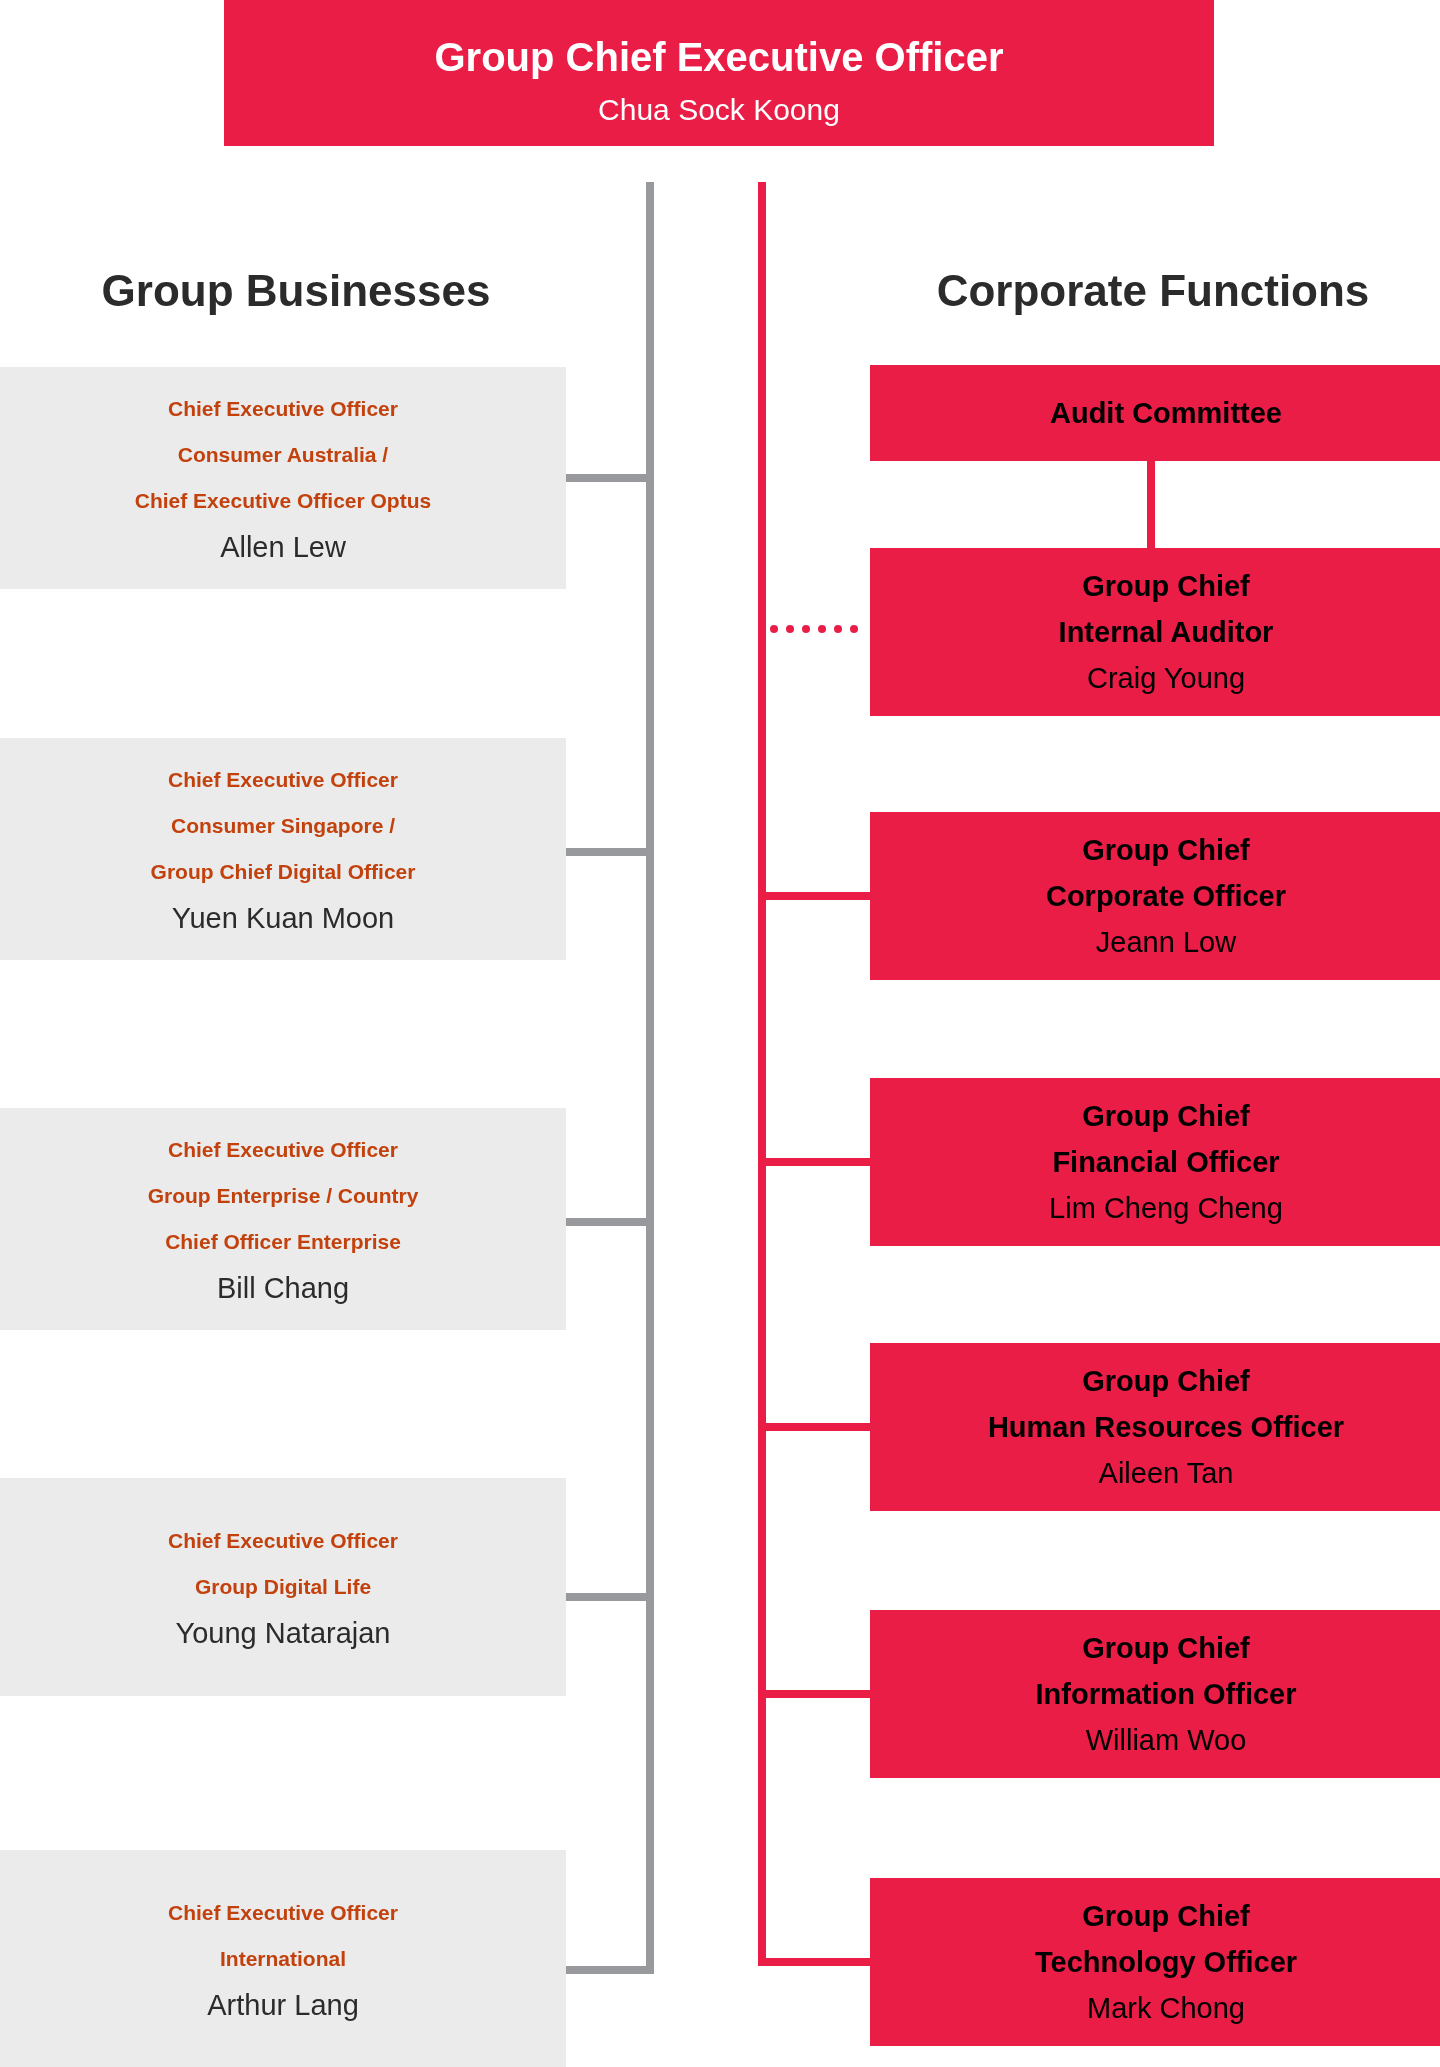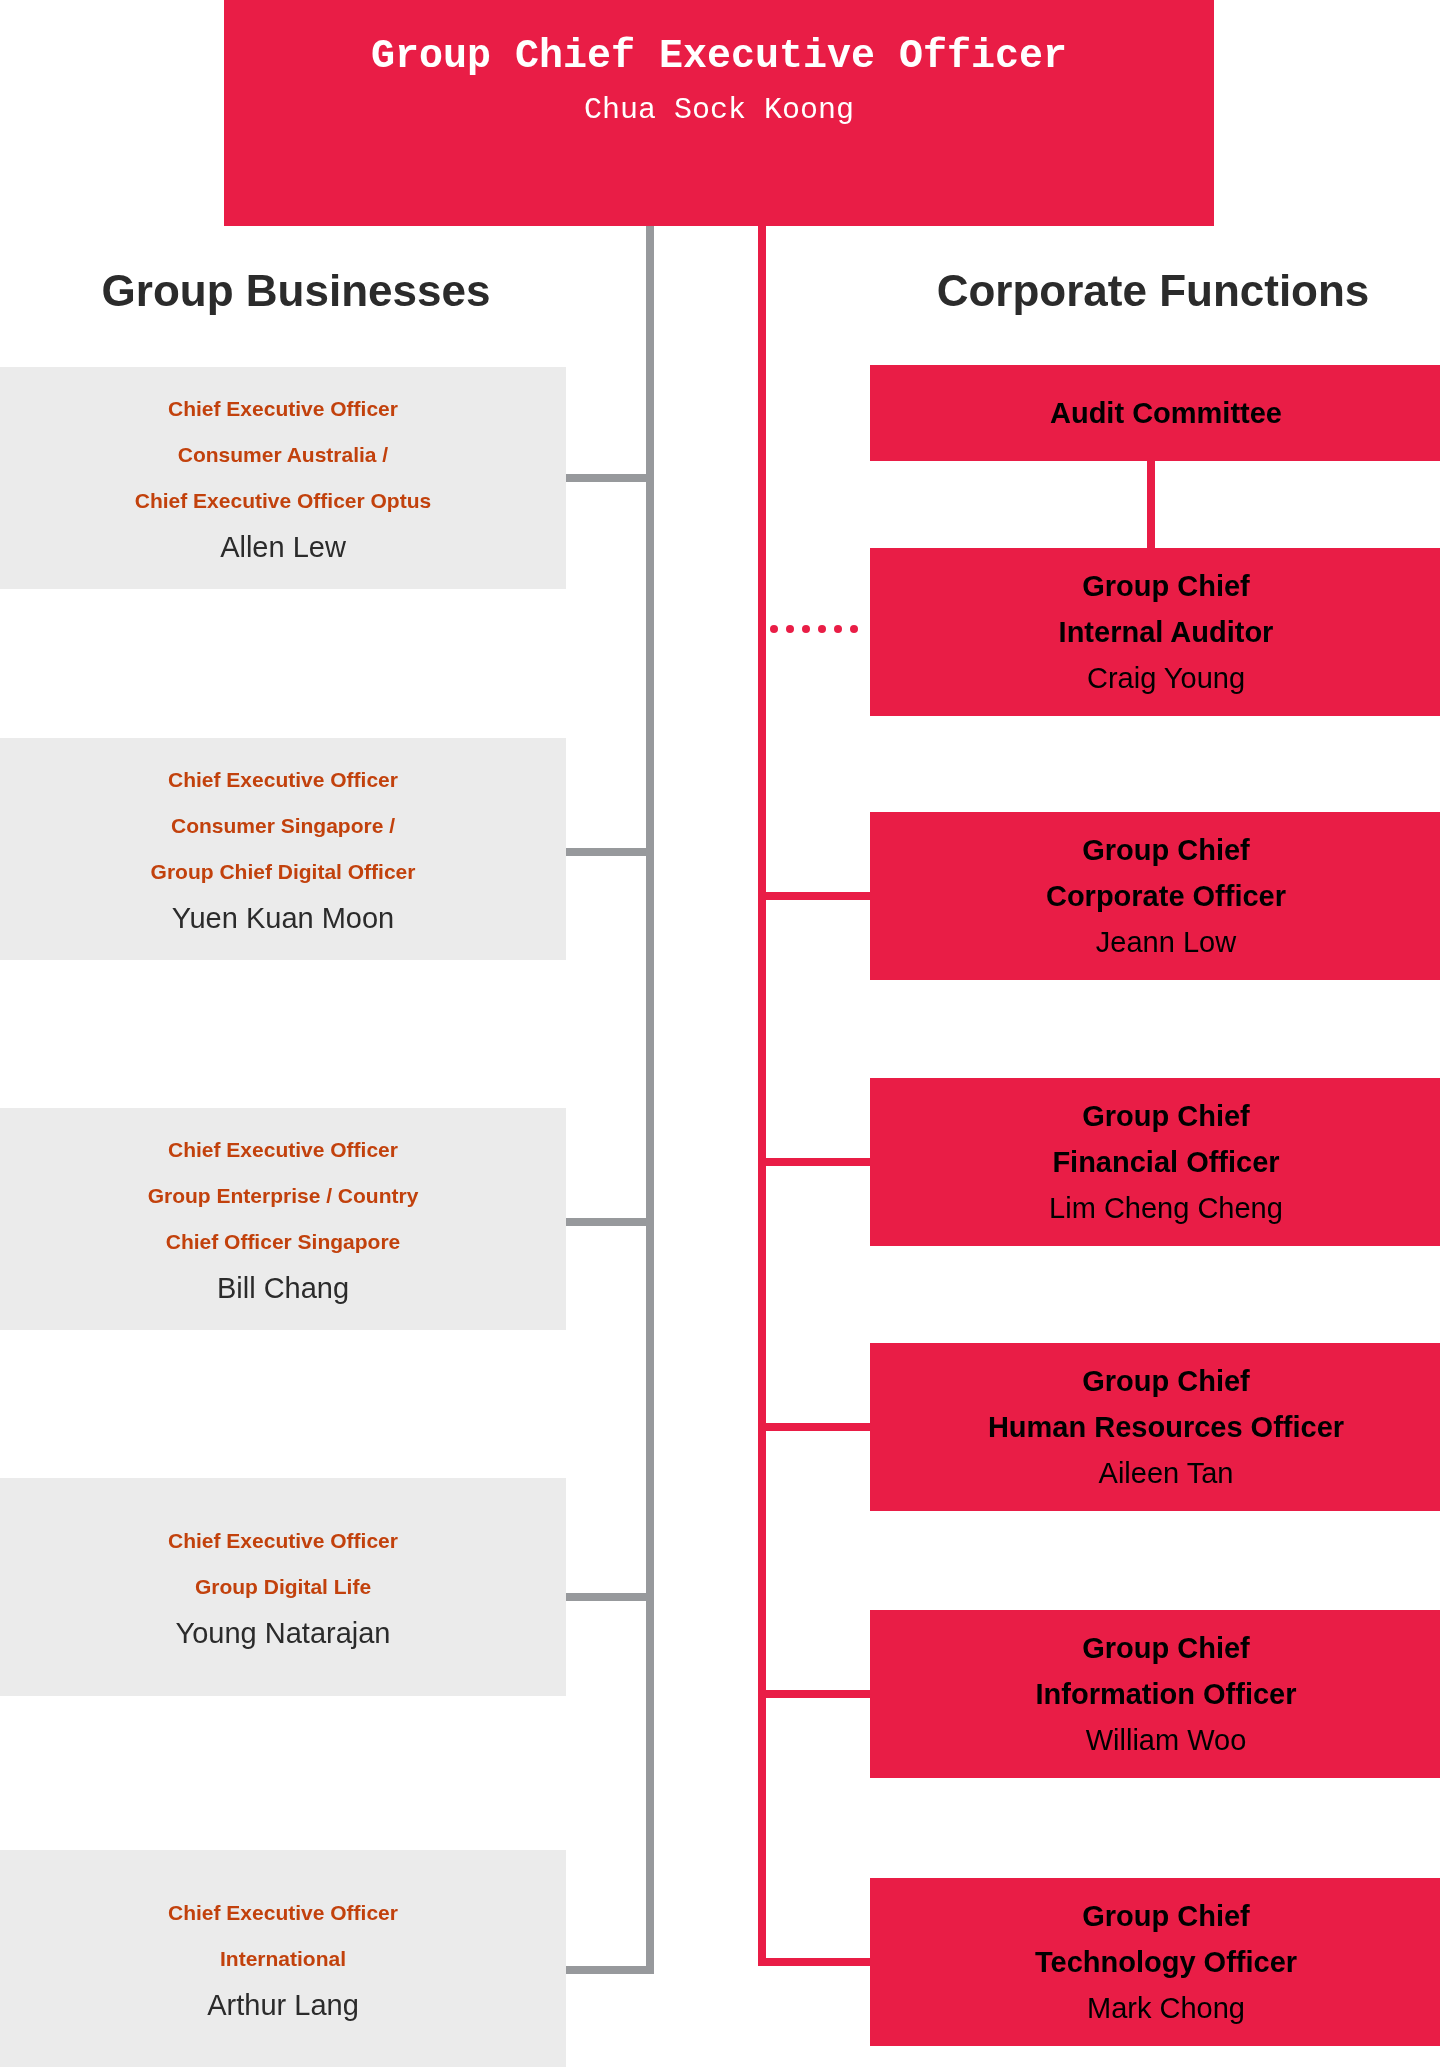--- a/index.html
+++ b/index.html
@@ -2,23 +2,23 @@
 <html><head>
 <meta charset="utf-8">
 <style>
   html,body{margin:0;padding:0;background:#ffffff;}
   .canvas{
     position:relative;width:1440px;height:2067px;overflow:hidden;
     font-family:"Liberation Sans",sans-serif;background:#ffffff;
   }
   
   .ceo-box{
-    position:absolute;left:224px;top:0;width:990px;height:226px;
+    position:absolute;left:224px;top:0;width:990px;height:146px;
     background:#E91D46;color:#ffffff;display:flex;flex-direction:column;
-    align-items:center;padding-top:36px;box-sizing:border-box;font-family:Liberation Mono, monospace;
+    align-items:center;padding-top:36px;box-sizing:border-box;
   }
   .ceo-title{font-size:40px;font-weight:bold;line-height:42px;}
   .ceo-name{font-size:30px;font-weight:normal;line-height:32px;margin-top:16px;}
   
   .section-heading{
     position:absolute;top:264px;font-size:44px;font-weight:800;
     color:#2B2B2B;text-align:center;line-height:54px;letter-spacing:0;
   }
   .heading-left{left:12px;width:568px;}
   .heading-right{left:866px;width:574px;}
@@ -102,21 +102,21 @@
   <div class="gbox" style="top:738px;height:222px">
     <div class="role-line">Chief Executive Officer</div>
     <div class="role-line">Consumer Singapore /</div>
     <div class="role-line">Group Chief Digital Officer</div>
     <div class="person">Yuen Kuan Moon</div>
   </div>
 
   <div class="gbox" style="top:1108px;height:222px">
     <div class="role-line">Chief Executive Officer</div>
     <div class="role-line">Group Enterprise / Country</div>
-    <div class="role-line">Chief Officer Singapore</div>
+    <div class="role-line">Chief Officer Enterprise</div>
     <div class="person">Bill Chang</div>
   </div>
 
   <div class="gbox" style="top:1478px;height:218px">
     <div class="role-line">Chief Executive Officer</div>
     <div class="role-line">Group Digital Life</div>
     <div class="person">Young Natarajan</div>
   </div>
 
   <div class="gbox" style="top:1850px;height:217px">

